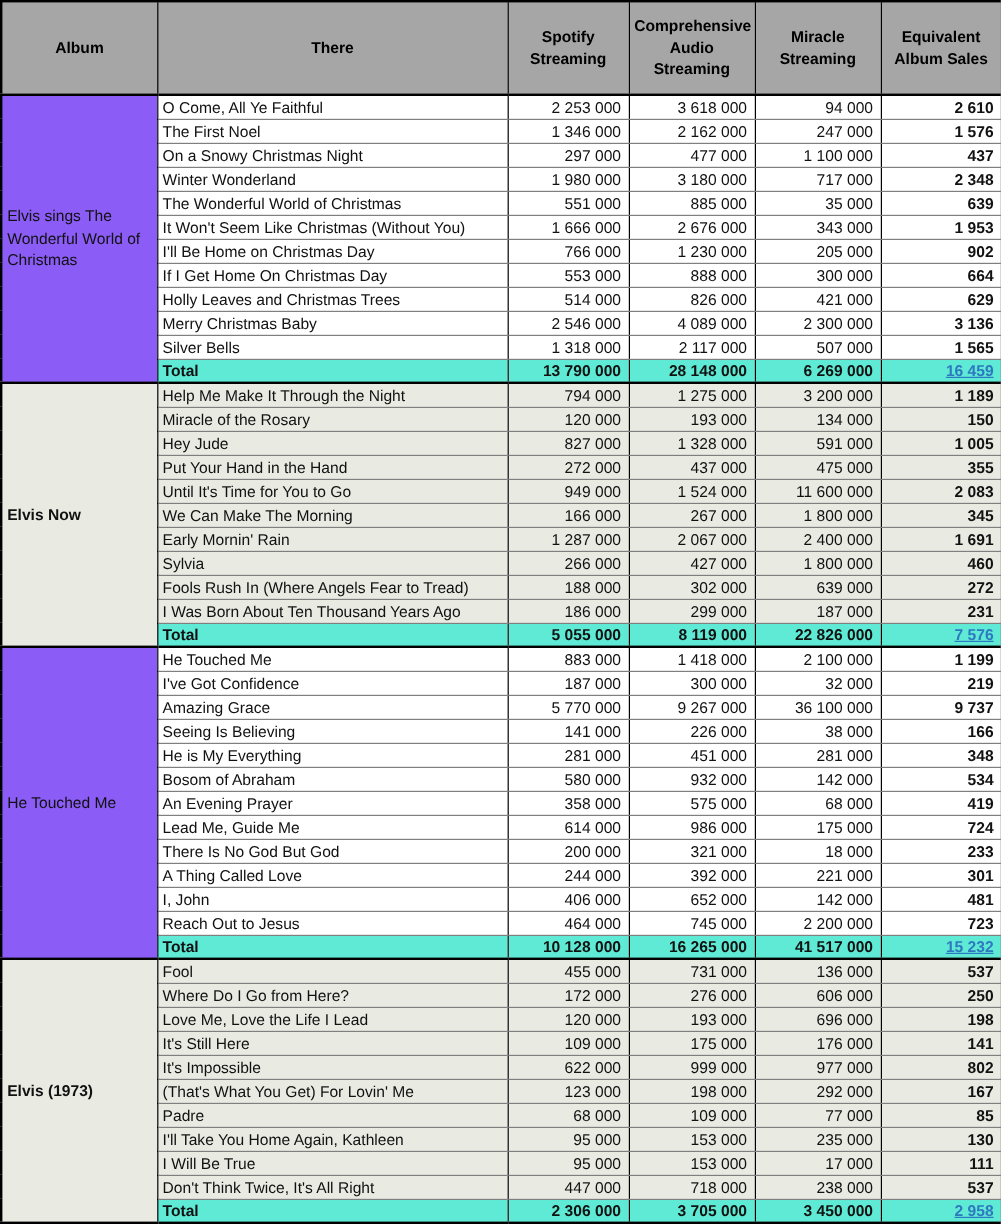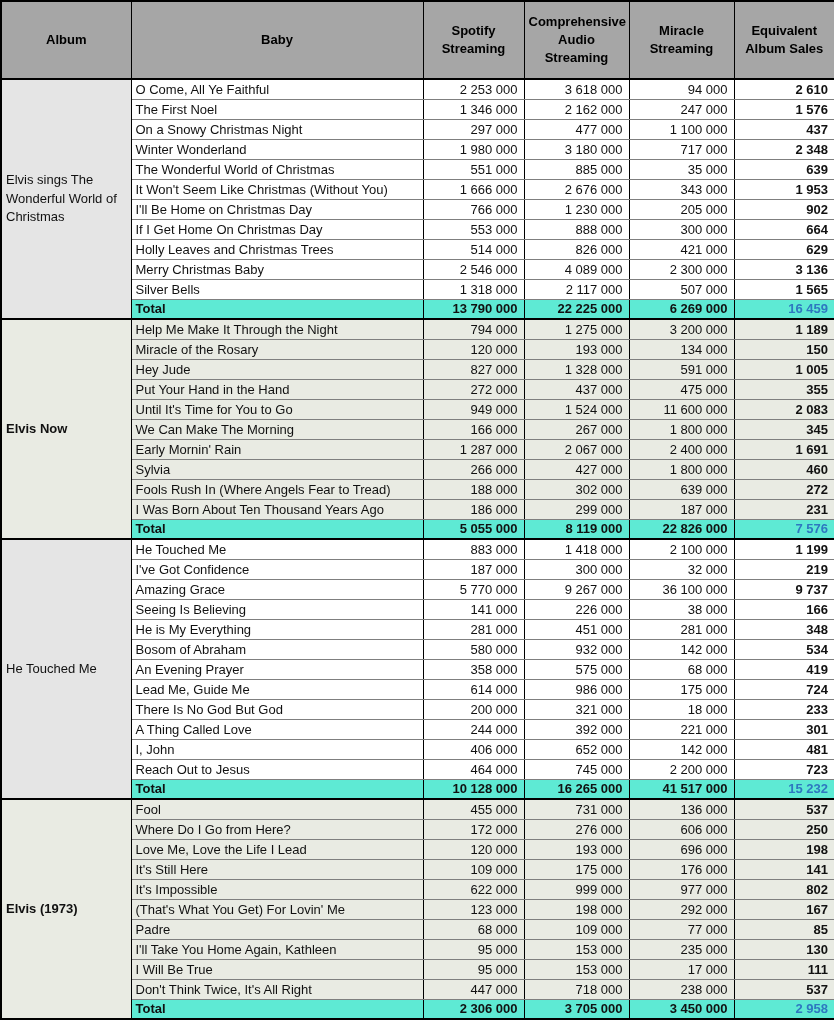--- a/index.html
+++ b/index.html
@@ -41,48 +41,48 @@
     overflow: hidden;
     background: #fff;
   }
   td.num { text-align: right; }
   td.bold { font-weight: bold; margin-top: 23px; }
   td.album-cell {
     white-space: normal;
     line-height: 1.45;
     border-top: 2px solid #000;
     border-bottom: 2px solid #000;
-    background: #e5e5e5;
+    background: #8b5cf6;
   }
   tr.alt td { background: #e9ebe3; }
   tr.alt td.album-cell { background: #e9ebe3; font-weight: bold; }
   tr.total-row td {
     background: #5eead4;
     font-weight: bold;
     border-top: 1px solid #000;
     border-bottom: 2px solid #000;
   }
-  tr.total-row td.total-equiv { color: #2e78c0; }
+  tr.total-row td.total-equiv { color: #2e78c0; text-decoration: underline; }
 </style>
 </head>
 <body>
 
 <table class="cspc">
   <colgroup>
     <col style="width:130px">
     <col style="width:292px">
     <col style="width:101px">
     <col style="width:105px">
     <col style="width:105px">
     <col style="width:101px">
   </colgroup>
   <thead>
     <tr>
       <th>Album</th>
-      <th>Baby</th>
+      <th>There</th>
       <th>Spotify Streaming</th>
       <th>Comprehensive Audio Streaming</th>
       <th>Miracle Streaming</th>
       <th>Equivalent Album Sales</th>
     </tr>
   </thead>
   <tbody>
       <tr class="song-row">
         <td class="album-cell" rowspan="12">Elvis sings The Wonderful World of Christmas</td>
         <td>O Come, All Ye Faithful</td>
@@ -157,21 +157,21 @@
       <tr class="song-row">
         <td>Silver Bells</td>
         <td class="num">1 318 000</td>
         <td class="num">2 117 000</td>
         <td class="num">507 000</td>
         <td class="num bold">1 565</td>
       </tr>
       <tr class="total-row">
         <td>Total</td>
         <td class="num">13 790 000</td>
-        <td class="num">22 225 000</td>
+        <td class="num">28 148 000</td>
         <td class="num">6 269 000</td>
         <td class="num total-equiv">16 459</td>
       </tr>
       <tr class="song-row alt">
         <td class="album-cell" rowspan="11">Elvis Now</td>
         <td>Help Me Make It Through the Night</td>
         <td class="num">794 000</td>
         <td class="num">1 275 000</td>
         <td class="num">3 200 000</td>
         <td class="num bold">1 189</td>

